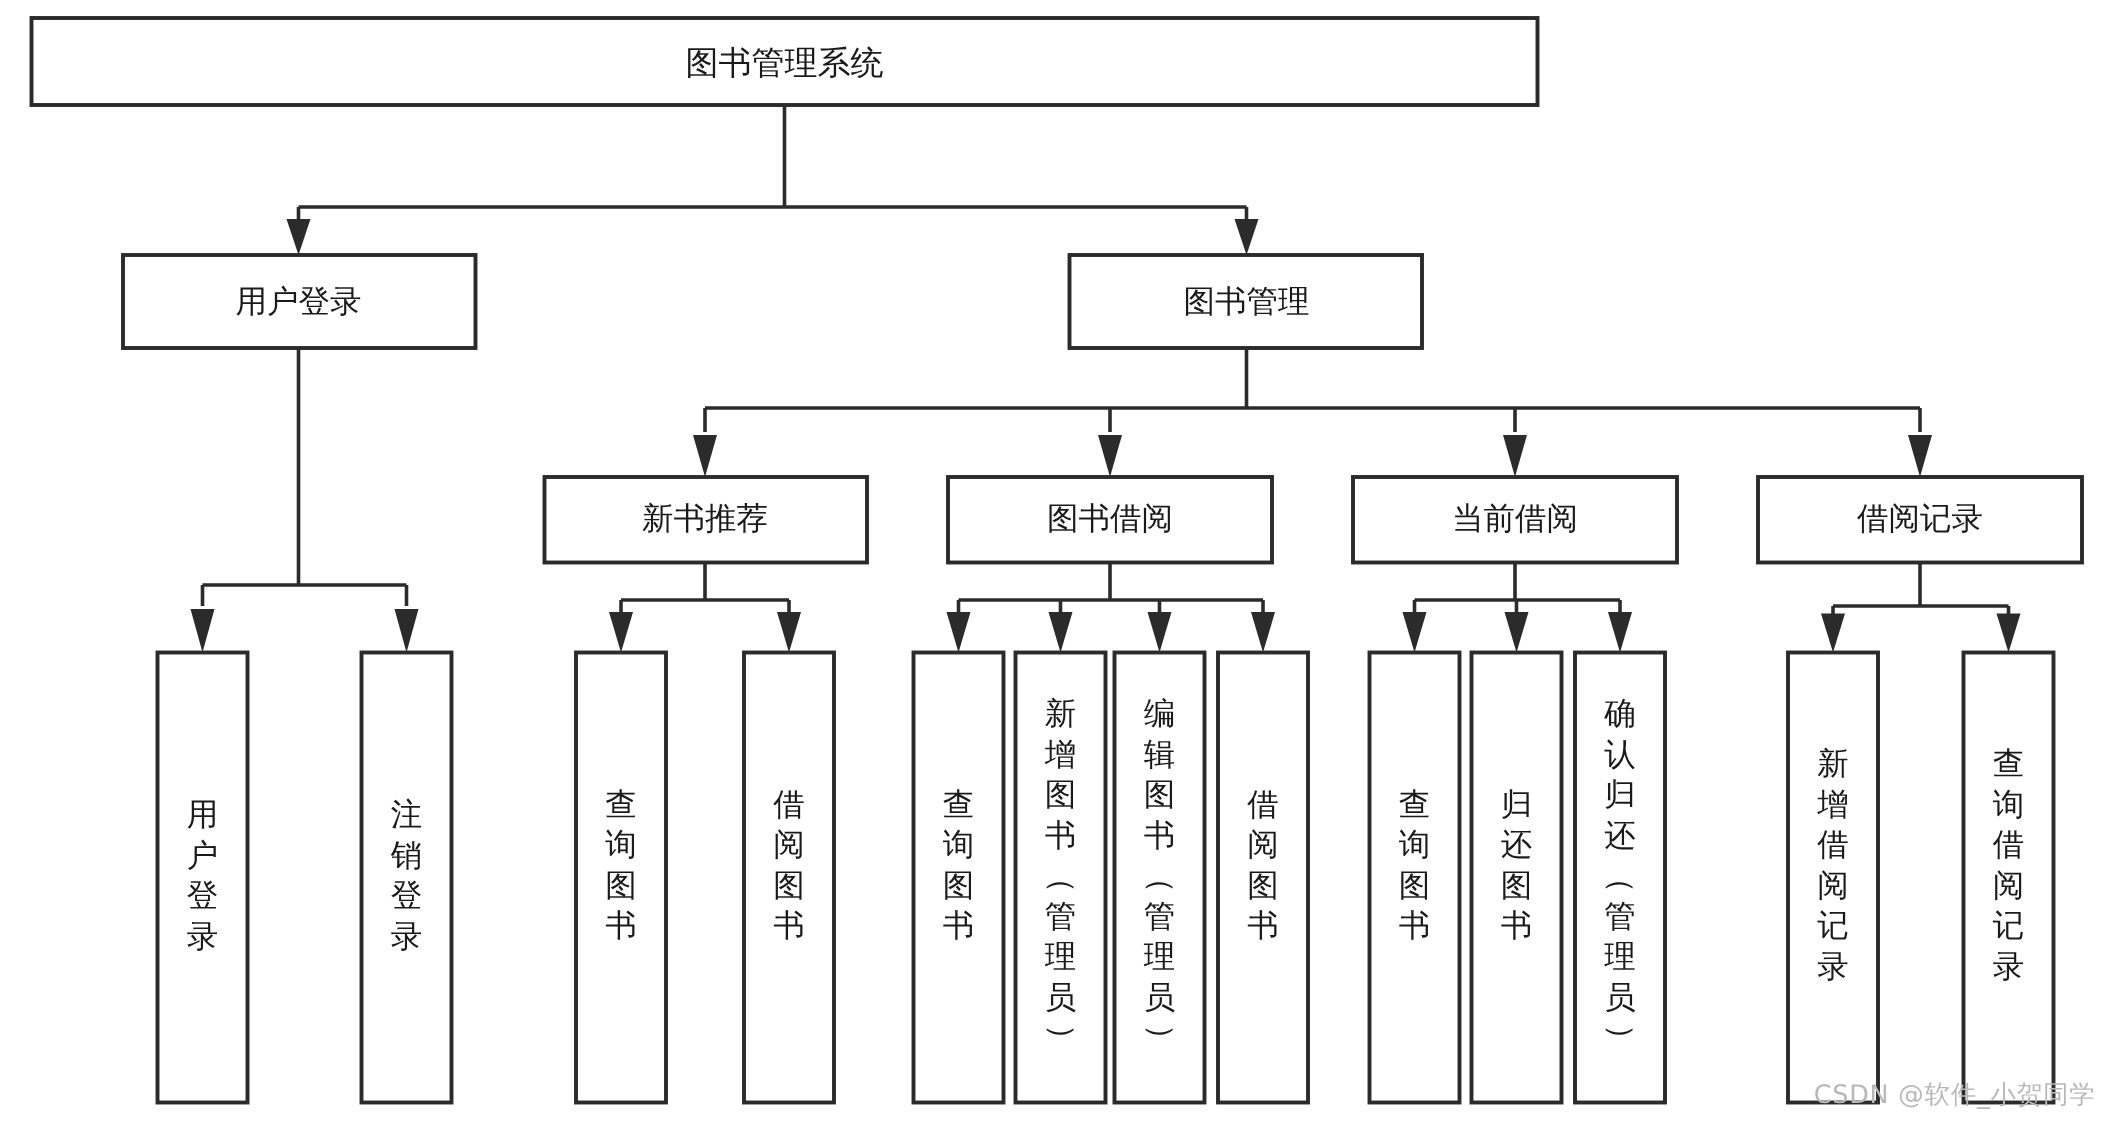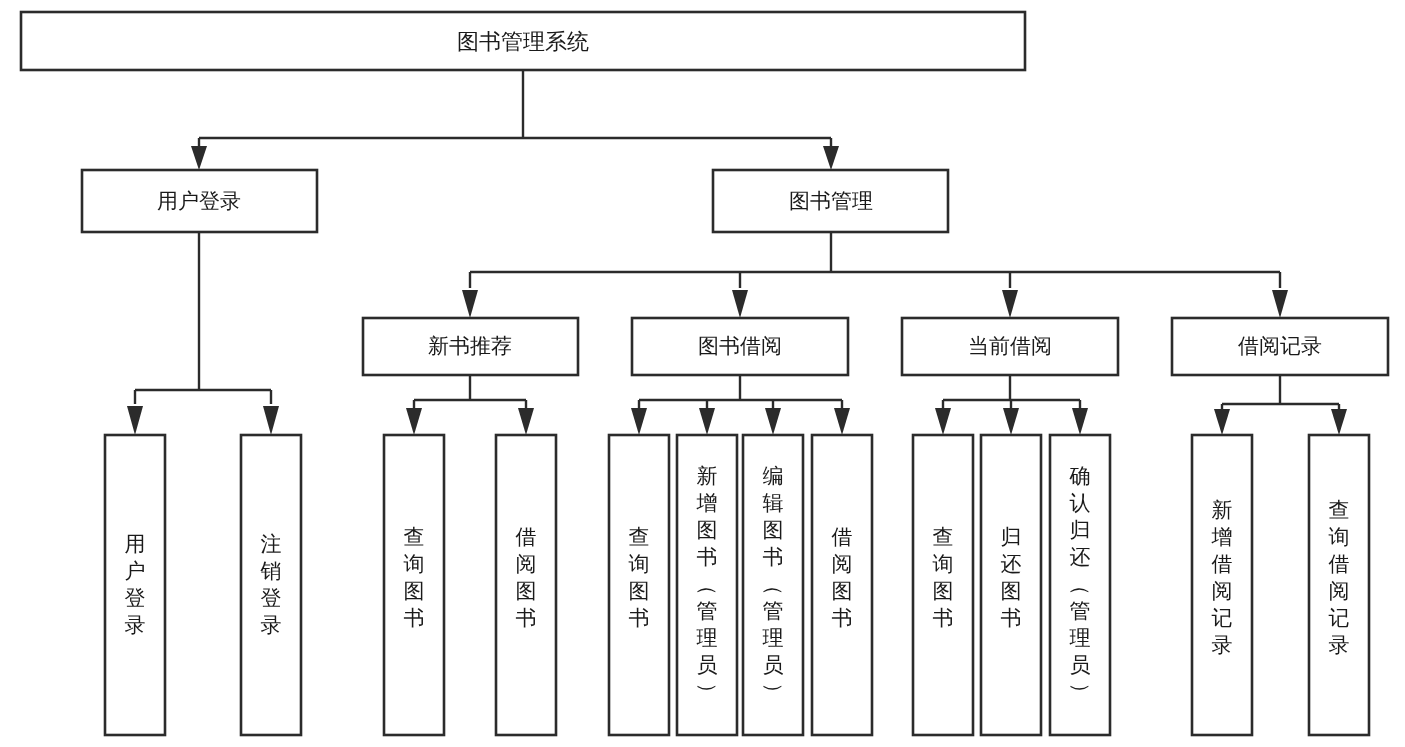--- a/index.html
+++ b/index.html
@@ -316,13 +316,14 @@
             <text class="v-label-char" x="1339" y="564.5">借</text>
             <text class="v-label-char" x="1339" y="591.5">阅</text>
             <text class="v-label-char" x="1339" y="618.5">记</text>
             <text class="v-label-char" x="1339" y="645.5">录</text>
           </g>
       </g>
 
     </g>
   </svg>
 
+  <div class="watermark">CSDN @软件_小贺同学</div>
 </div>
 
 </body></html>

